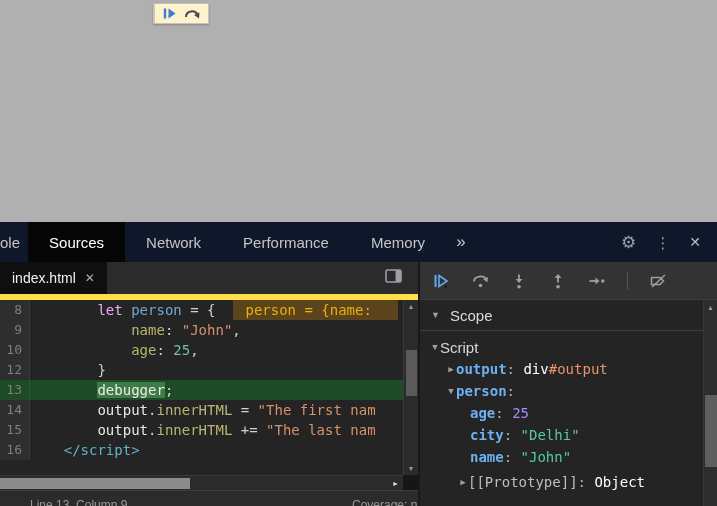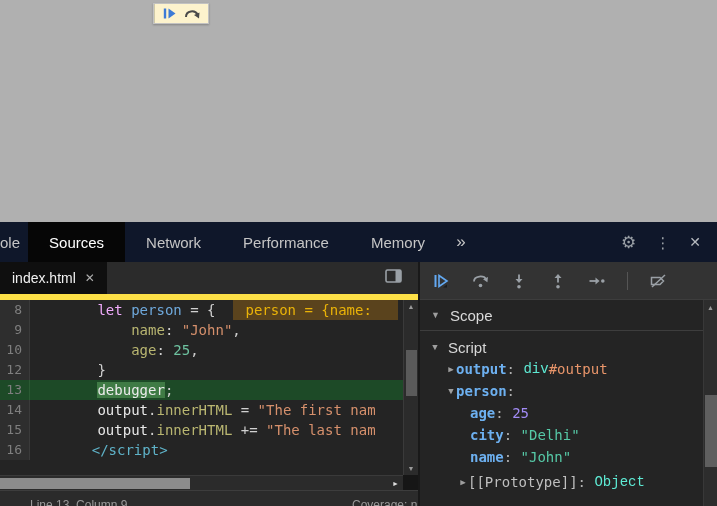--- a/index.html
+++ b/index.html
@@ -46,21 +46,21 @@
   
   .editor{position:absolute;left:0;top:78px;width:403px;height:175px;background:#242424;overflow:hidden;}
   .crow{display:flex;height:20px;}
   .gut{flex:0 0 30px;background:#2e2e2e;border-right:1px solid #3a3a3a;color:#7f7f7f;
     font-family:"DejaVu Sans Mono",monospace;font-size:13px;line-height:20px;text-align:right;padding-right:7px;}
   .code{flex:1;white-space:pre;font-family:"DejaVu Sans Mono",monospace;font-size:14px;line-height:20px;color:#d0d0d0;overflow:hidden;}
   .crow.exec .gut,.crow.exec .code{background:#1d4a27;border-right-color:#2a5a33;}
   .tok{display:inline;}
   .kw{color:#f0abfc;} .var{color:#6fa9dc;} .prop{color:#b9b671;} .prop2{color:#a4ccd8;}
   .num{color:#6ec2a0;} .str{color:#d6906c;} .pun{color:#d0d0d0;} .plain{color:#e8e8e8;}
-  .tag{color:#5fb3c9;margin-left:28px;}
+  .tag{color:#5fb3c9;}
   .dbgword{background:#3f7b45;color:#ebebeb;}
   .hint{display:inline-block;margin-left:18px;background:#5a431d;color:#eab308;padding:0 26px 0 12px;}
 
   
   .vscroll{position:absolute;left:403px;top:78px;width:15px;height:175px;background:#2b2b2b;border-left:1px solid #3a3a3a;}
   .vscroll .arr{position:absolute;left:0;width:100%;text-align:center;font-size:7px;color:#9a9a9a;}
   .vscroll .arr.up{top:3px;} .vscroll .arr.down{bottom:3px;}
   .vthumb{position:absolute;left:2px;top:50px;width:11px;height:46px;background:#5a5a5a;}
 
   
@@ -77,22 +77,22 @@
 
   
   .rightpanel{position:absolute;left:420px;top:78px;width:297px;height:206px;background:#242424;overflow:hidden;}
   .scope-header{height:31px;border-bottom:1px solid #3d3d3d;display:flex;align-items:center;gap:9px;
     padding-left:11px;color:#dadada;font-size:15px;}
   .tri{color:#9e9e9e;font-size:9px;width:10px;flex:0 0 auto;}
   .scope-tree{padding-top:5px;font-family:"DejaVu Sans Mono",monospace;font-size:14px;}
   .srow{display:flex;align-items:center;height:22px;white-space:pre;}
   .srow .tri{text-align:center;}
   .ind1{padding-left:10px;} .ind2{padding-left:26px;} .ind3{padding-left:50px;} .ind25{padding-left:38px;}
-  .skey{color:#6db0f0;font-weight:bold;} .ssec{color:#d8d8d8;font-family:"Liberation Sans",sans-serif;font-size:15px;margin-left:8px;}
-  .snum{color:#a28bf5;} .sstr{color:#56c9a7;} .sorange{color:#e8956a;} .splain{color:#5eead4;font-family:Liberation Mono, monospace;}
+  .skey{color:#6db0f0;font-weight:bold;} .ssec{color:#d8d8d8;font-family:"Liberation Sans",sans-serif;font-size:15px;}
+  .snum{color:#a28bf5;} .sstr{color:#56c9a7;} .sorange{color:#e8956a;} .splain{color:#ffffff;}
   .sproto{color:#bfbfbf;} .spun{color:#b0b0b0;}
   .proto-row{margin-top:3px;}
 
   
   .rp-scroll{position:absolute;right:0;top:0;width:14px;height:206px;background:#2d2d2d;border-left:1px solid #383838;}
   .rp-scroll .arr{position:absolute;left:0;width:100%;text-align:center;font-size:7px;color:#9a9a9a;top:4px;}
   .rp-thumb{position:absolute;left:1px;top:95px;width:12px;height:72px;background:#5f5f5f;}
 
   svg{overflow:visible;}
 </style>

